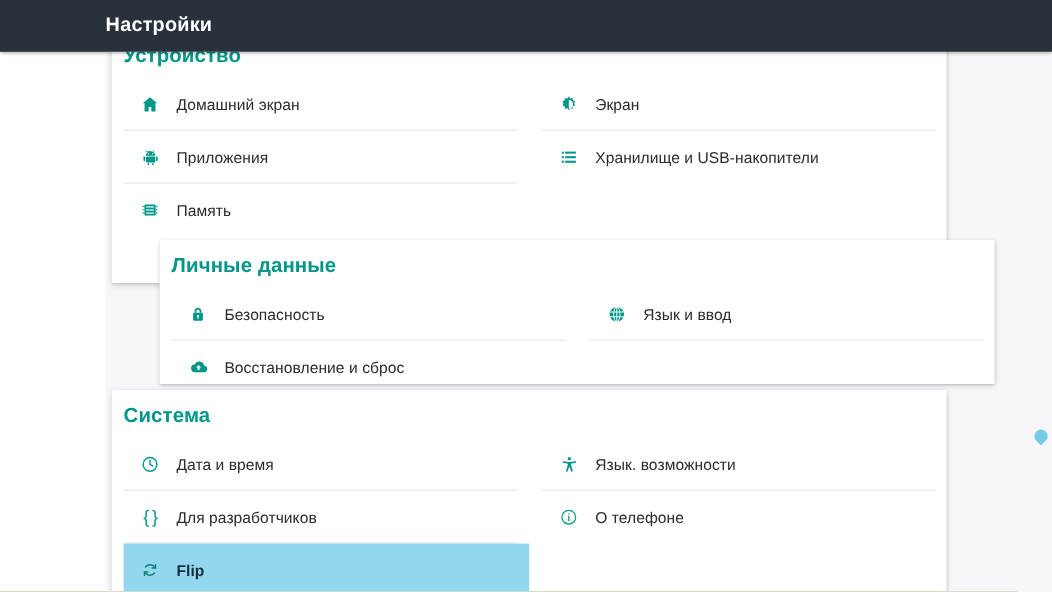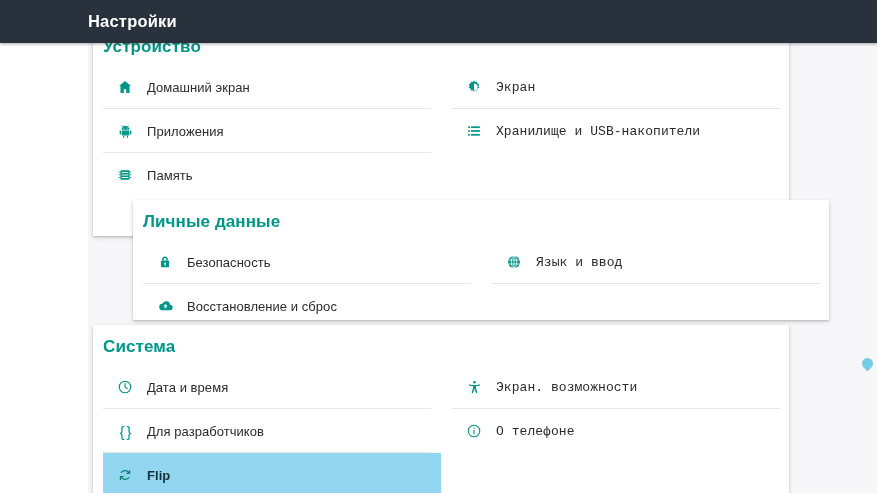--- a/index.html
+++ b/index.html
@@ -91,21 +91,21 @@
     left: 0; top: 10px;
     width: 696px;
     height: 100%;
   }
   .col {
     position: absolute;
     top: 0;
     width: 338px;
   }
   .col-left  { left: 10px; }
-  .col-right { left: 359px; font-family: Liberation Mono, monospace; }
+  .col-right { left: 359px; }
 
   .row {
     position: relative;
     height: 44px;
     display: flex;
     align-items: center;
     box-sizing: border-box;
   }
   .row.selected {
     background: #92d7ef;
@@ -346,21 +346,21 @@
         </div>
         <div class="col col-right" style="top:30px">
 
           <div class="row">
             <span class="row-icon">
               <svg width="15" height="16" viewBox="0 0 24 24" fill="#009688">
                 <circle cx="12" cy="4.3" r="2.1"></circle>
                 <path d="M20.2 7.6c-2.6.9-5.3 1.35-8.2 1.35S6.4 8.5 3.8 7.6l-.65 1.9c2.15.75 4.35 1.2 6.6 1.35v2.2L7.4 21.1l1.95.7 2.65-7.1 2.65 7.1 1.95-.7-2.35-8.05v-2.2c2.25-.15 4.45-.6 6.6-1.35z"></path>
               </svg>
             </span>
-            <span class="row-label">Экран. возможности</span>
+            <span class="row-label">Язык. возможности</span>
           </div>
 
           <div class="row no-div">
             <span class="row-icon">
               <svg width="16" height="16" viewBox="0 0 24 24" fill="none" stroke="#009688" stroke-width="1.6">
                 <circle cx="12" cy="12" r="8.6"></circle>
                 <line x1="12" y1="11" x2="12" y2="16.4" stroke-linecap="round"></line>
                 <circle cx="12" cy="7.9" r="0.95" fill="#009688" stroke="none"></circle>
               </svg>
             </span>

